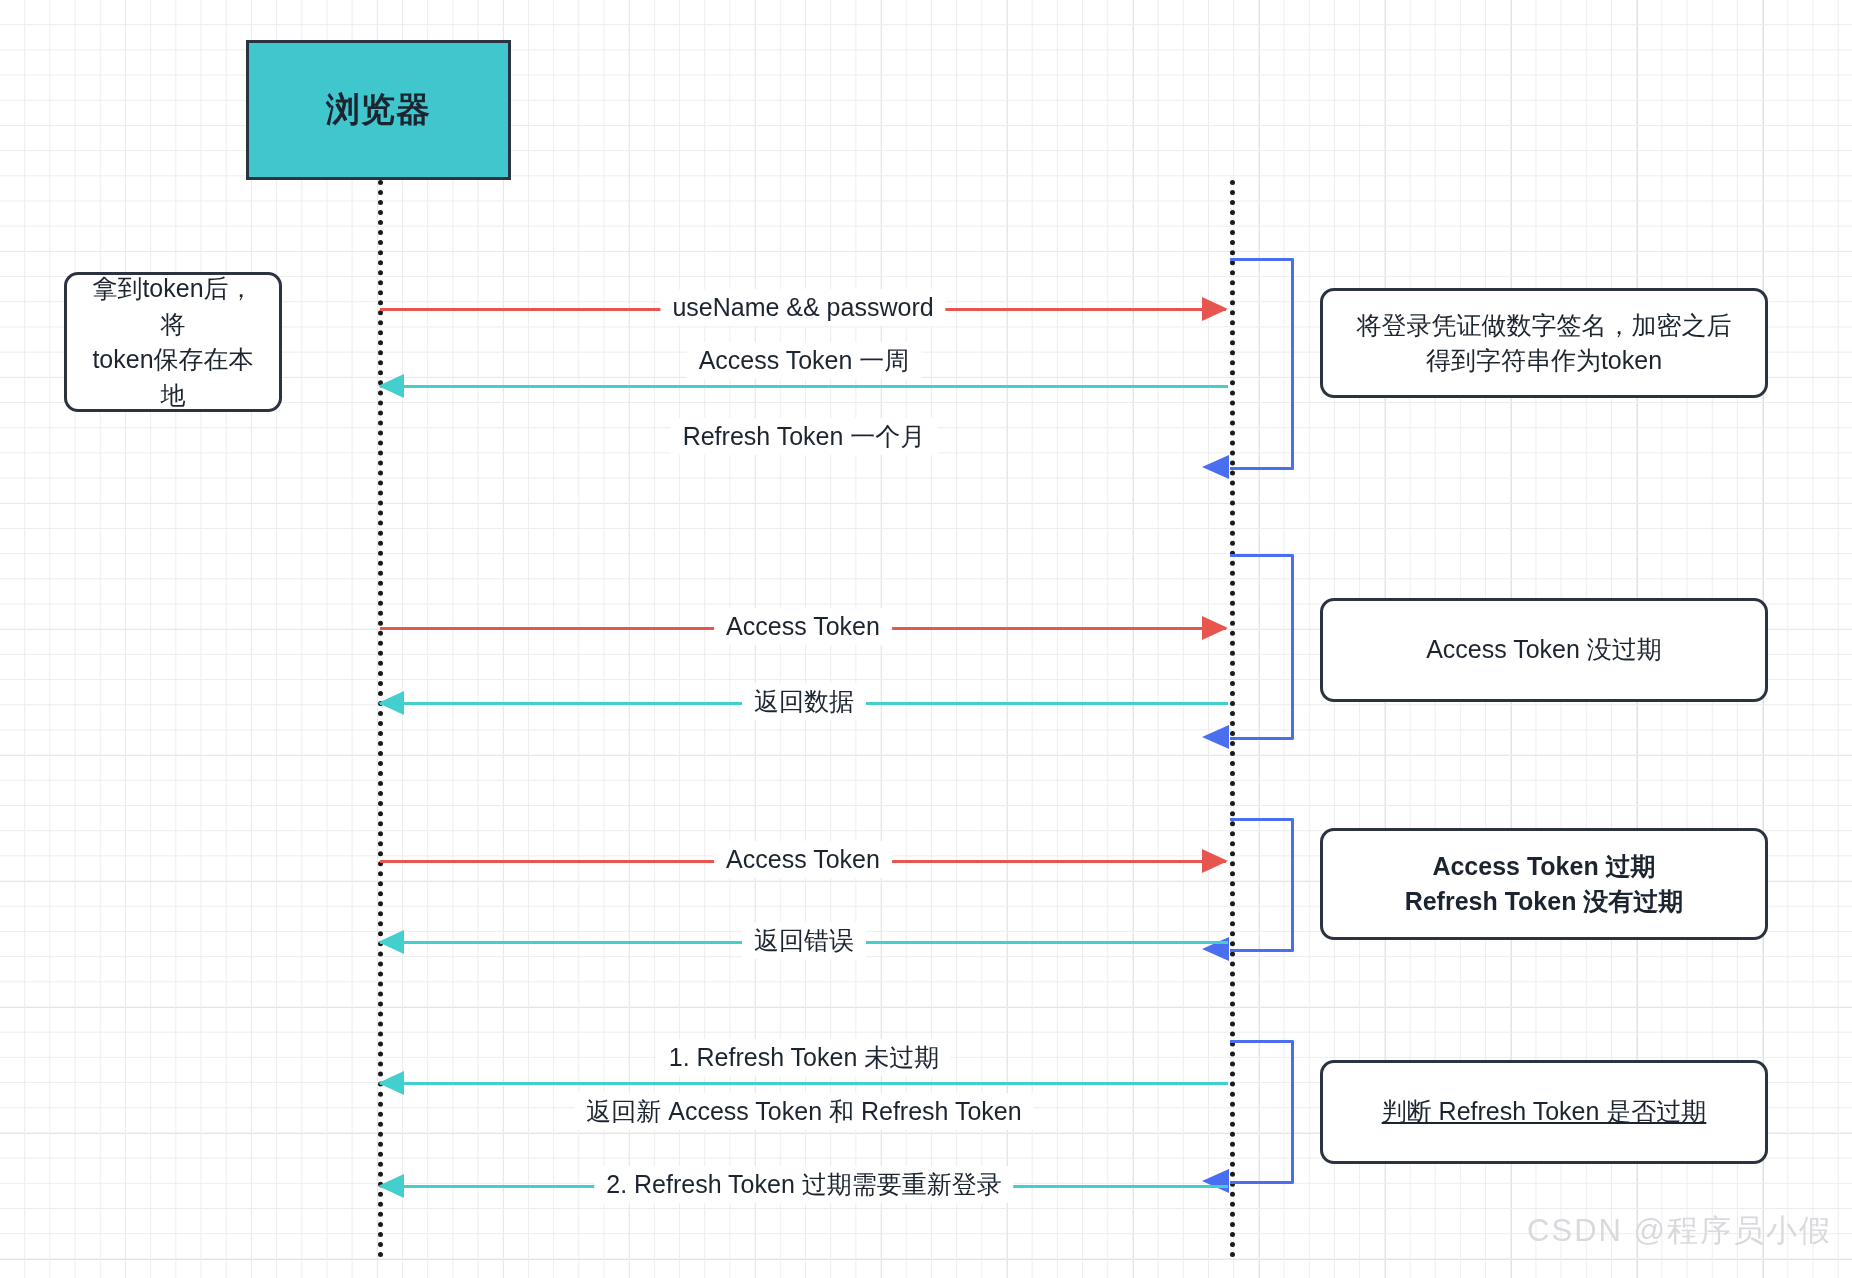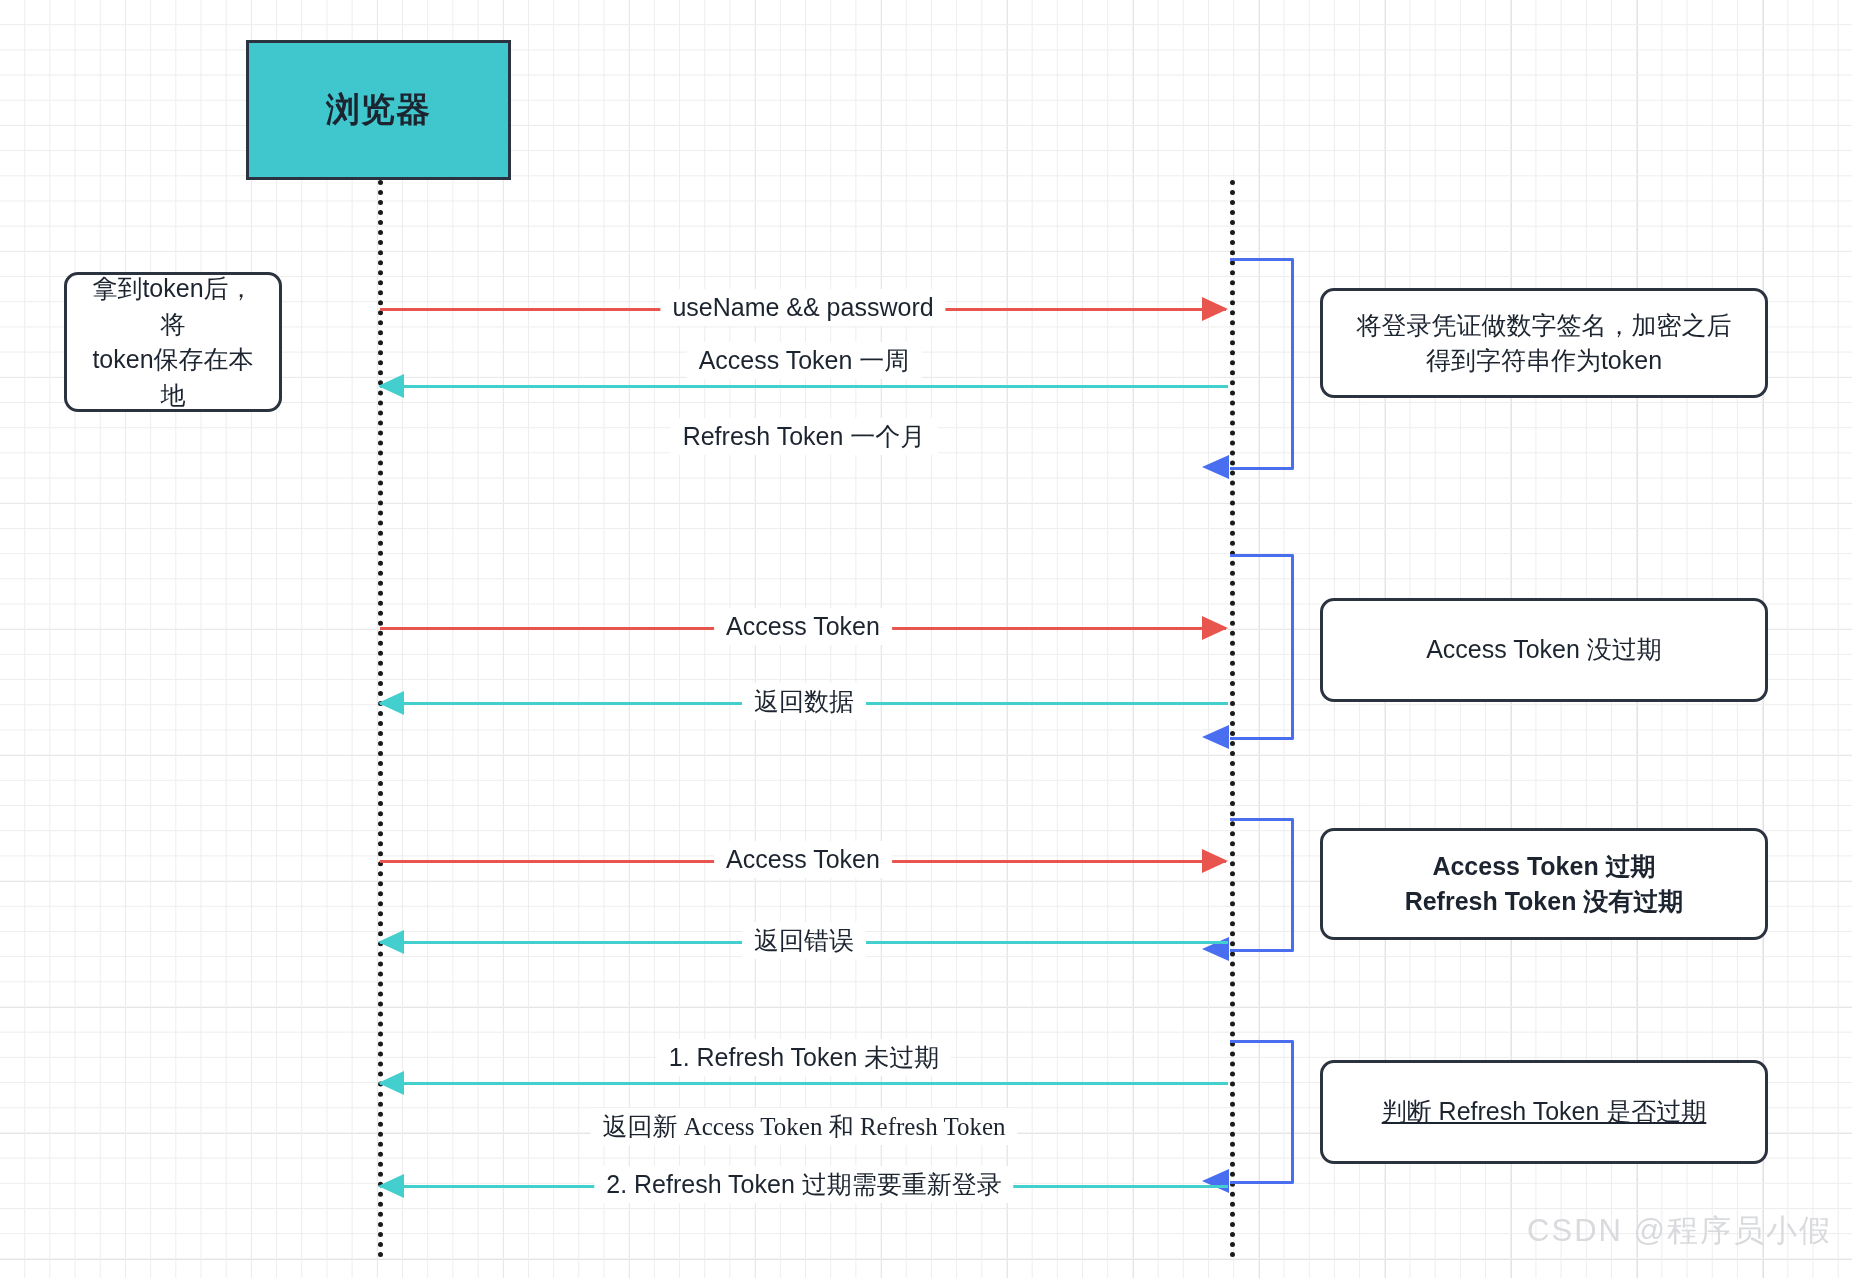--- a/index.html
+++ b/index.html
@@ -228,21 +228,21 @@
   <div class="msg res" style="left:380px; top:941px; width:848px;">
     <span class="line"></span>
     <span class="head"></span>
     <span class="label one">返回错误</span>
   </div>
 
   <div class="msg res" style="left:380px; top:1082px; width:848px;">
     <span class="line"></span>
     <span class="head"></span>
     <span class="label two">1. Refresh Token 未过期</span>
-    <span class="label one" style="top:26px;font-family:Liberation Serif, serif;">返回新 Access Token 和 Refresh Token</span>
+    <span class="label one" style="top:11px;">返回新 Access Token 和 Refresh Token</span>
   </div>
 
   <div class="msg res" style="left:380px; top:1185px; width:848px;">
     <span class="line"></span>
     <span class="head"></span>
     <span class="label one">2. Refresh Token 过期需要重新登录</span>
   </div>
 
   <div class="note note-left">
     <span style="white-space:pre-line;">拿到token后，将

